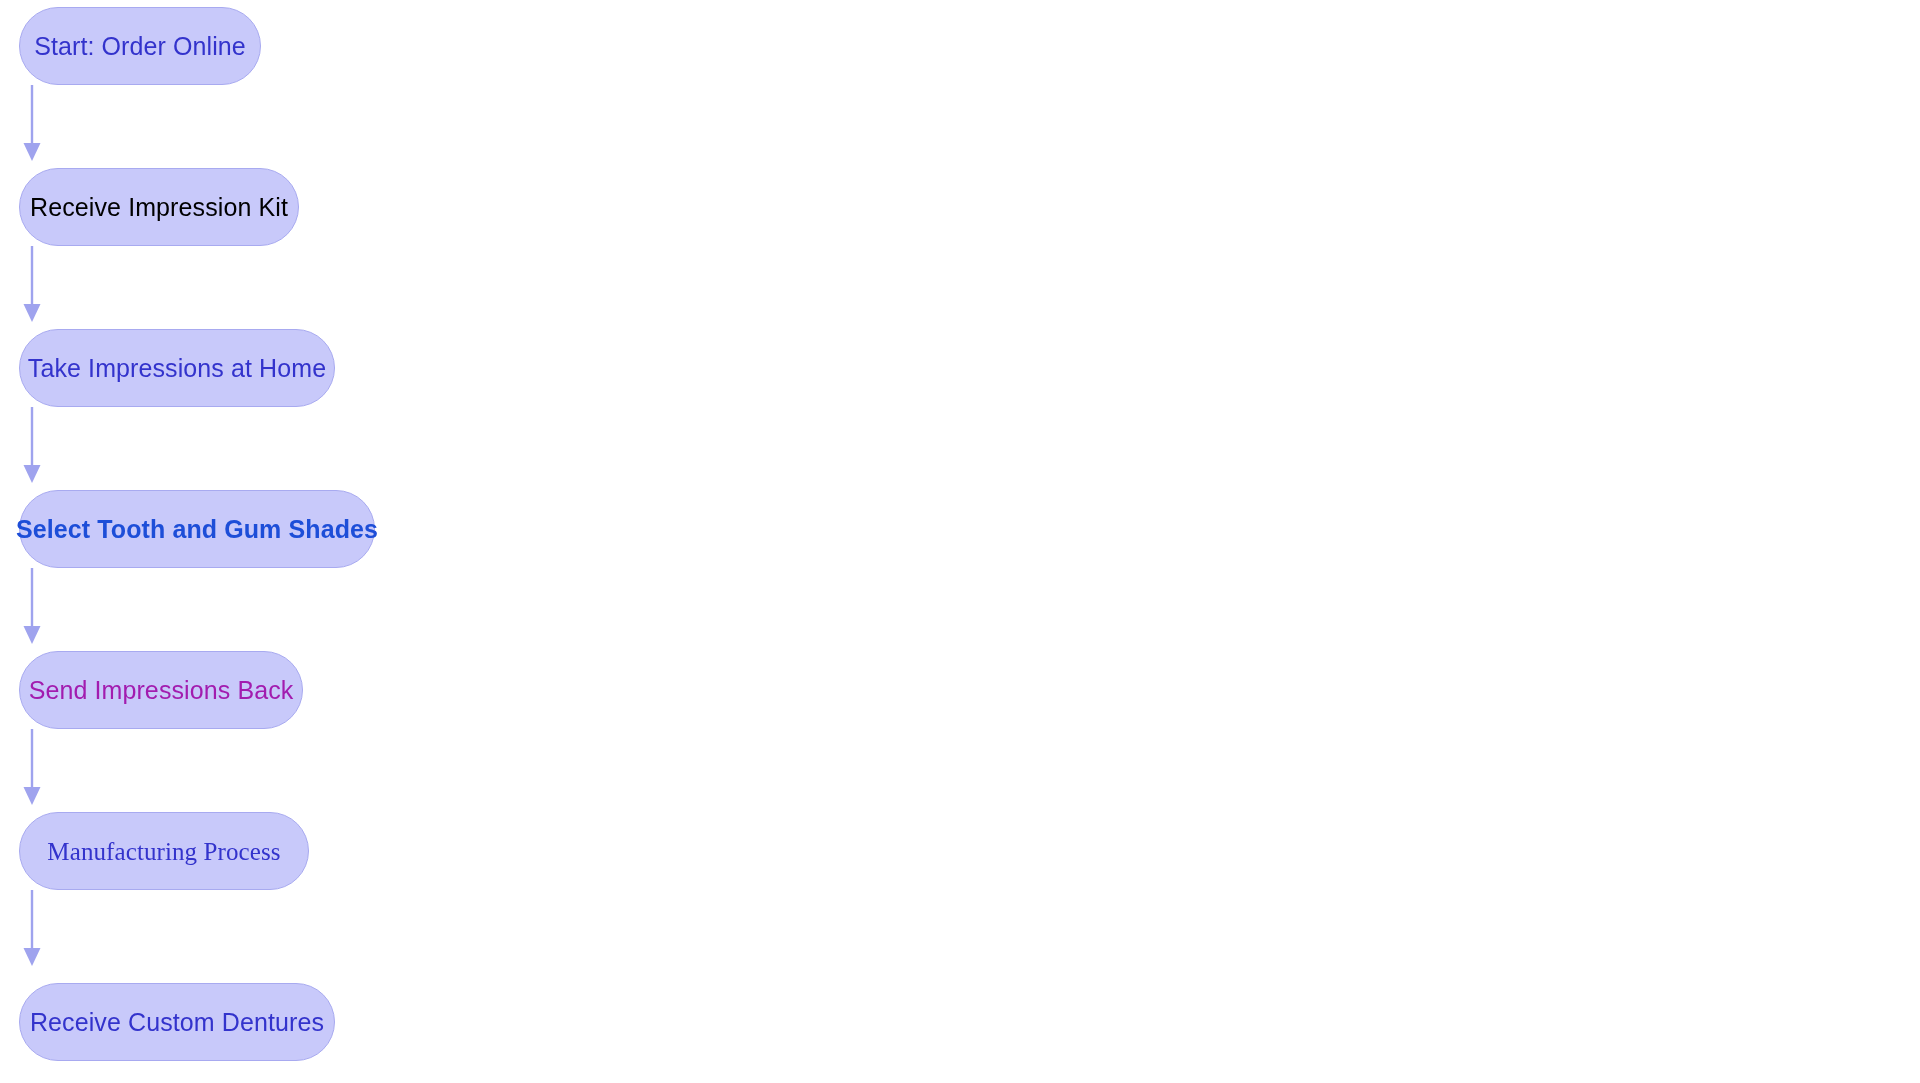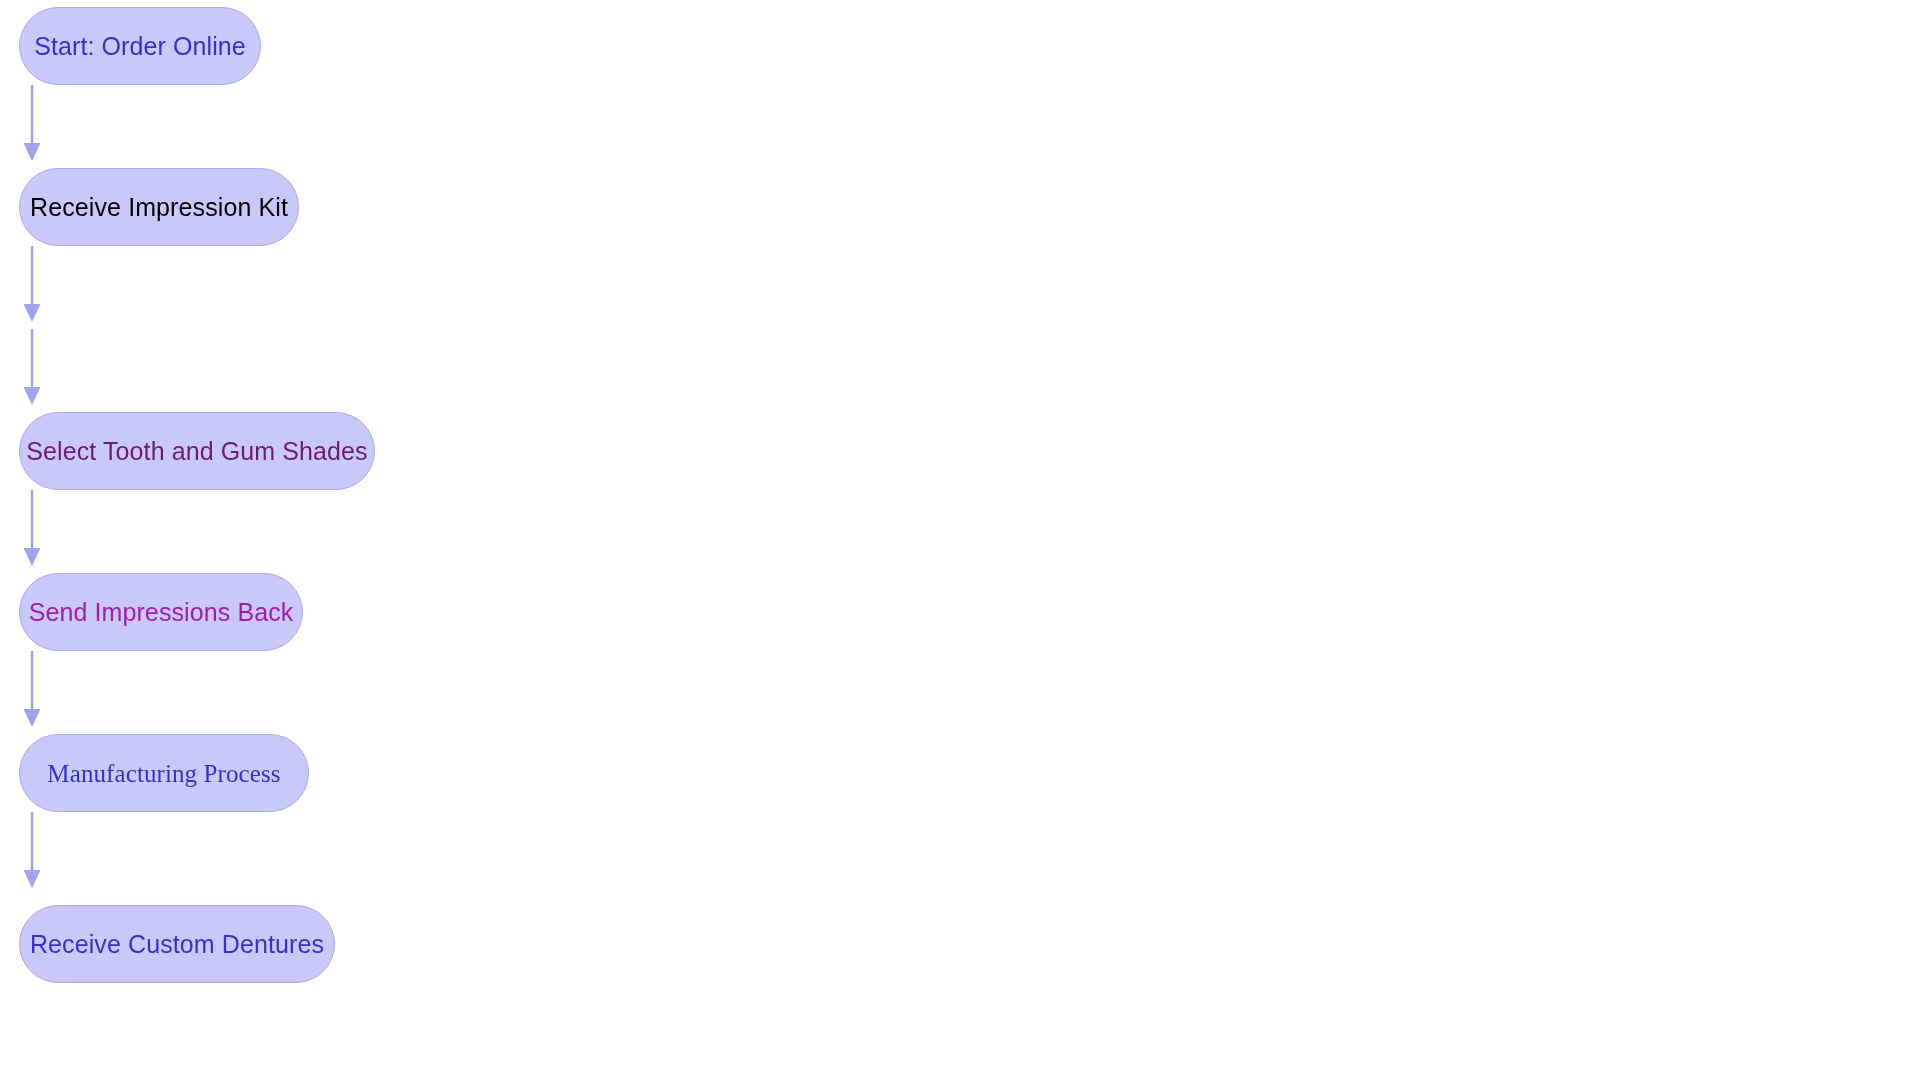--- a/index.html
+++ b/index.html
@@ -104,31 +104,36 @@
       </div>
     </div>
 
     <div class="flow-connector">
       <svg width="26" height="83" viewBox="0 0 26 83">
         <line x1="13" y1="0" x2="13" y2="62" stroke="#9fa3ee" stroke-width="2.4"></line>
         <polygon points="13,76 4.5,58 21.5,58" fill="#9fa3ee"></polygon>
       </svg>
     </div>
 
+    <div class="node-slot">
+      <div class="flow-node" id="node-3" style="width: 316px; background: rgb(200, 201, 250); border-color: rgb(168, 170, 240);">
+        <span class="flow-node-label" style="color: rgb(51, 51, 204);">Take Impressions at Home</span>
+      </div>
+    </div>
 
     <div class="flow-connector">
       <svg width="26" height="83" viewBox="0 0 26 83">
         <line x1="13" y1="0" x2="13" y2="62" stroke="#9fa3ee" stroke-width="2.4"></line>
         <polygon points="13,76 4.5,58 21.5,58" fill="#9fa3ee"></polygon>
       </svg>
     </div>
 
     <div class="node-slot">
       <div class="flow-node" id="node-4" style="width: 356px; background: rgb(200, 201, 250); border-color: rgb(168, 170, 240);">
-        <span class="flow-node-label" style="color: #701a75;">Select Tooth and Gum Shades</span>
+        <span class="flow-node-label" style="color: #1d4ed8; font-weight: bold;">Select Tooth and Gum Shades</span>
       </div>
     </div>
 
     <div class="flow-connector">
       <svg width="26" height="83" viewBox="0 0 26 83">
         <line x1="13" y1="0" x2="13" y2="62" stroke="#9fa3ee" stroke-width="2.4"></line>
         <polygon points="13,76 4.5,58 21.5,58" fill="#9fa3ee"></polygon>
       </svg>
     </div>
 

